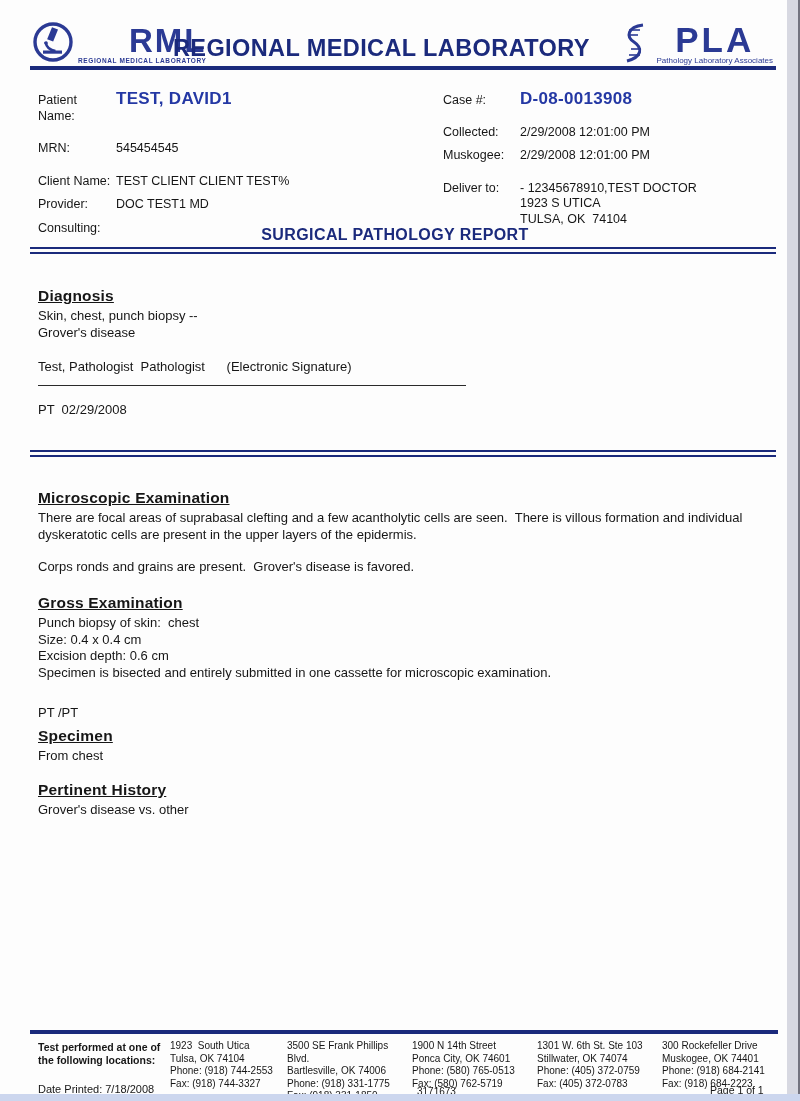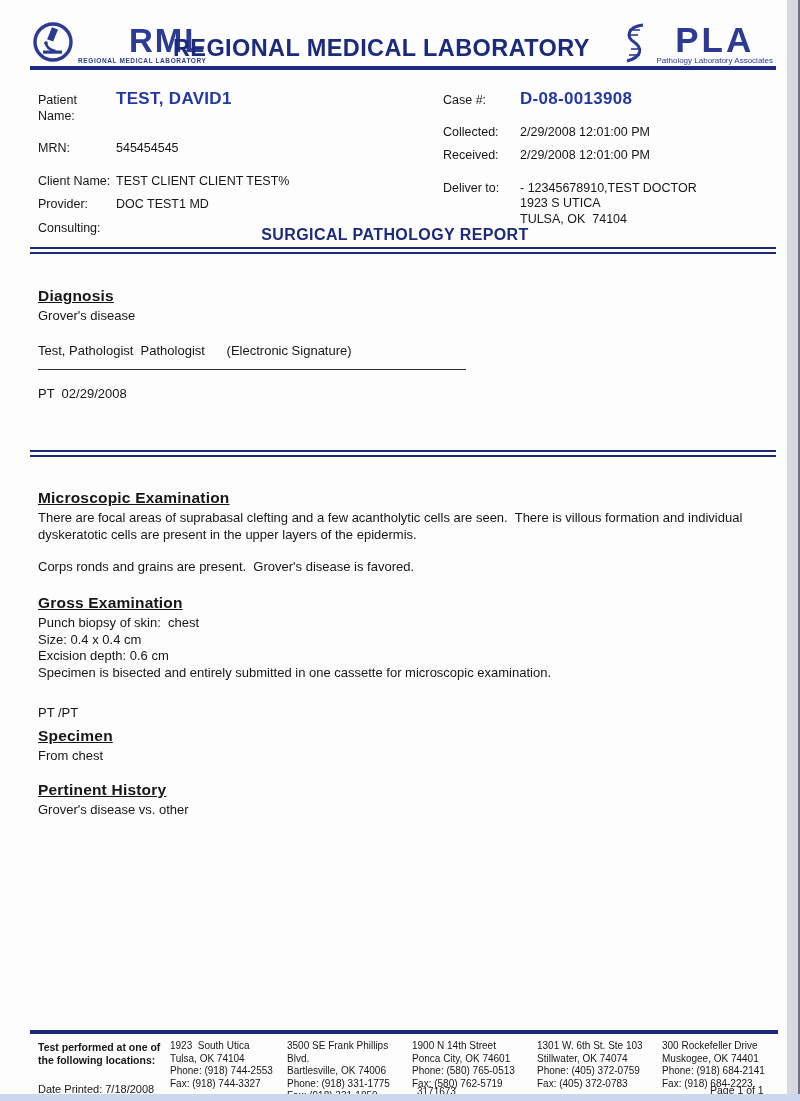--- a/index.html
+++ b/index.html
@@ -127,39 +127,40 @@
   <div class="irow">
     <span class="ilabel">Case #:</span>
     <span class="big-blue">D-08-0013908</span>
   </div>
   <div class="gap8"></div>
   <div class="irow">
     <span class="ilabel">Collected:</span>
     <span>2/29/2008 12:01:00 PM</span>
   </div>
   <div class="irow">
-    <span class="ilabel">Received:</span>
+    <span class="ilabel">Muskogee:</span>
     <span>2/29/2008 12:01:00 PM</span>
   </div>
   <div class="gap9"></div>
   <div class="irow">
     <span class="ilabel">Deliver to:</span>
     <span>
       <span style="display:block">- 12345678910,TEST DOCTOR</span>
       <span style="display:block">1923 S UTICA</span>
       <span style="display:block" class="pre">TULSA, OK  74104</span>
     </span>
   </div>
 </div>
 
 <div class="report-title">SURGICAL PATHOLOGY REPORT</div>
 <div class="double-rule rule-title"></div>
 
 <div class="section" style="top:287px;">
   <div class="sec-heading">Diagnosis</div>
+  <div class="body-line">Skin, chest, punch biopsy --</div>
   <div class="body-line">Grover's disease</div>
   <div class="sig-line pre">Test, Pathologist  Pathologist      (Electronic Signature)</div>
   <div class="sig-rule"></div>
   <div class="pt-date pre">PT  02/29/2008</div>
 </div>
 
 <div class="double-rule rule-mid"></div>
 
 <div class="section" style="top:489px;">
   <div class="sec-heading">Microscopic Examination</div>

